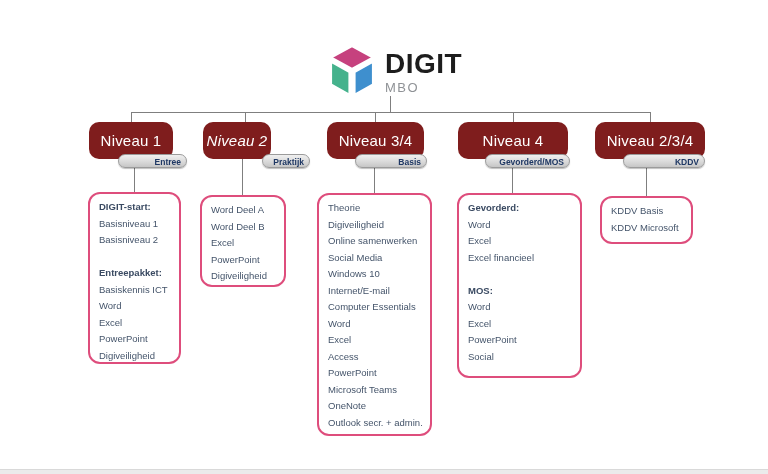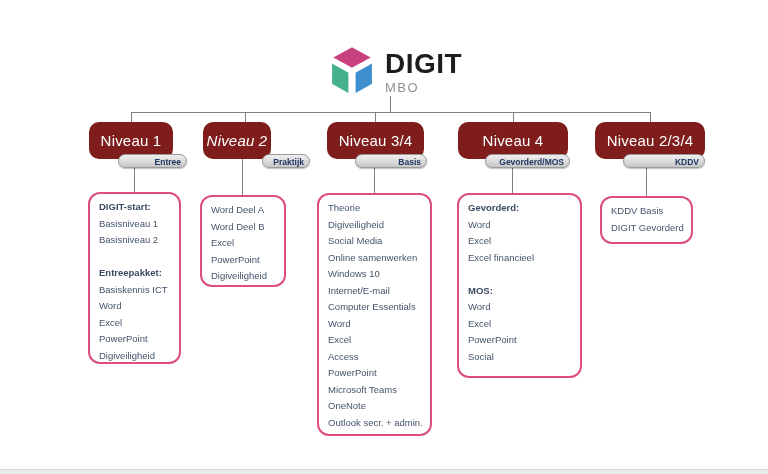--- a/index.html
+++ b/index.html
@@ -114,22 +114,22 @@
       <div class="item">Excel</div>
       <div class="item">PowerPoint</div>
       <div class="item">Digiveiligheid</div>
     </div>
 
   <div class="level-box" style="left:327px;width:97px;">Niveau 3/4</div>
   <div class="tag" style="left:355px;width:72px;padding-left:18px;">Basis</div>
   <div class="content-box" style="left:317px;top:193px;width:115px;height:243px;">
       <div class="item">Theorie</div>
       <div class="item">Digiveiligheid</div>
+      <div class="item">Online samenwerken</div>
       <div class="item">Social Media</div>
-      <div class="item">Online samenwerken</div>
       <div class="item">Windows 10</div>
       <div class="item">Internet/E-mail</div>
       <div class="item">Computer Essentials</div>
       <div class="item">Word</div>
       <div class="item">Excel</div>
       <div class="item">Access</div>
       <div class="item">PowerPoint</div>
       <div class="item">Microsoft Teams</div>
       <div class="item">OneNote</div>
       <div class="item">Outlook secr. + admin.</div>
@@ -147,17 +147,17 @@
       <div class="item">Word</div>
       <div class="item">Excel</div>
       <div class="item">PowerPoint</div>
       <div class="item">Social</div>
     </div>
 
   <div class="level-box" style="left:595px;width:110px;">Niveau 2/3/4</div>
   <div class="tag" style="left:623px;width:82px;">KDDV</div>
   <div class="content-box" style="left:600px;top:196px;width:93px;height:48px;">
       <div class="item">KDDV Basis</div>
-      <div class="item">DIGIT Gevorderd</div>
+      <div class="item">KDDV Microsoft</div>
     </div>
 
   <div class="bottom-bar"></div>
 </div>
 
 </body></html>

